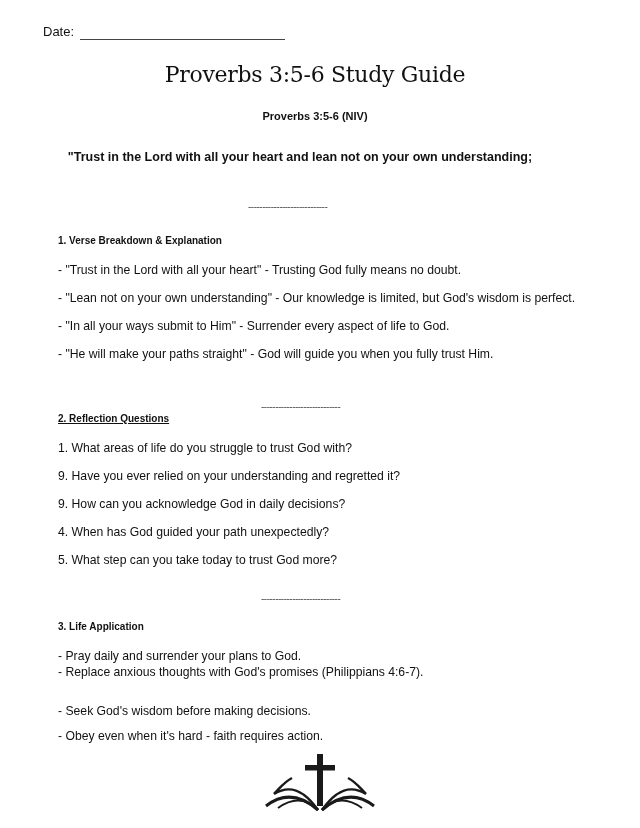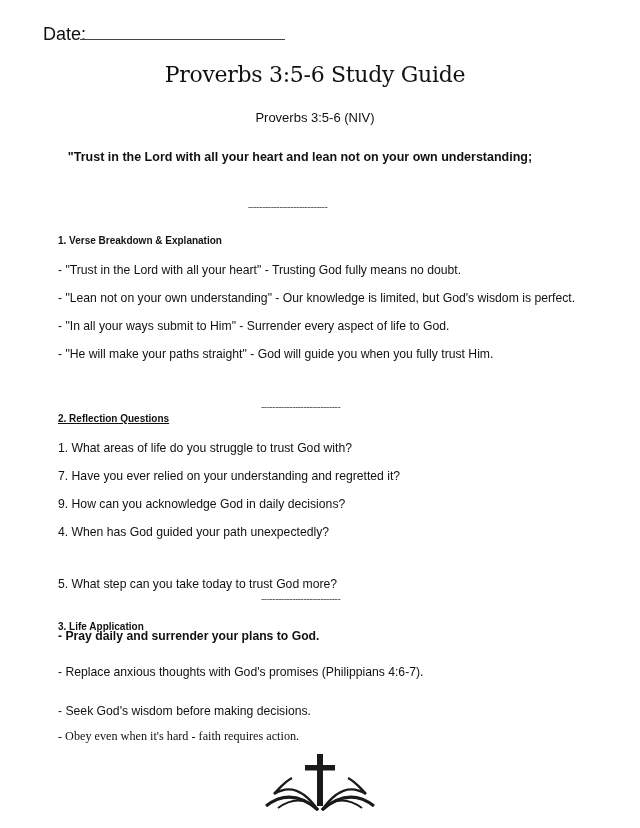--- a/index.html
+++ b/index.html
@@ -1,21 +1,21 @@
 <!DOCTYPE html>
 <html><head>
 <meta charset="utf-8">
 <style>
   html, body { margin: 0; padding: 0; background: #ffffff; }
   body { width: 640px; height: 828px; position: relative; overflow: hidden; font-family: "Liberation Sans", sans-serif; color: #111; }
   .abs { position: absolute; }
-  .date-label { left: 43px; top: 24px; font-size: 18px; }
+  .date-label { left: 43px; top: 24px; font-size: 13px; }
   .date-line { left: 80px; top: 39px; width: 205px; border-bottom: 1px solid #444; height: 0; }
   .title { left: 0; width: 630px; top: 62px; text-align: center; font-family: "DejaVu Serif", serif; font-size: 22px; font-weight: normal; letter-spacing: -0.3px; }
-  .subtitle { left: 0; width: 630px; top: 110px; text-align: center; font-size: 13px; font-weight: normal; }
+  .subtitle { left: 0; width: 630px; top: 110px; text-align: center; font-size: 11px; font-weight: bold; }
   .verse { left: 0; width: 600px; top: 147px; text-align: center; font-size: 12.5px; font-weight: bold; line-height: 21px; }
   .sep { font-size: 10px; color: #555; letter-spacing: -0.5px; }
   .h { left: 58px; font-size: 10px; font-weight: bold; }
   .li { left: 58px; font-size: 12.2px; white-space: nowrap; }
   .logo { left: 262px; top: 752px; width: 116px; height: 66px; }
 </style>
 </head>
 <body>
 
 <div class="abs date-label">Date:</div>
@@ -33,32 +33,32 @@
 <div class="abs h" style="top:235px;">1. Verse Breakdown &amp; Explanation</div>
 <div class="abs li" style="top:263px;">- "Trust in the Lord with all your heart" - Trusting God fully means no doubt.</div>
 <div class="abs li" style="top:291px;">- "Lean not on your own understanding" - Our knowledge is limited, but God's wisdom is perfect.</div>
 <div class="abs li" style="top:319px;">- "In all your ways submit to Him" - Surrender every aspect of life to God.</div>
 <div class="abs li" style="top:347px;">- "He will make your paths straight" - God will guide you when you fully trust Him.</div>
 
 <div class="abs sep" style="left:261px; top:401px;">----------------------------</div>
 
 <div class="abs h" style="top:413px;text-decoration:underline;">2. Reflection Questions</div>
 <div class="abs li" style="top:441px;">1. What areas of life do you struggle to trust God with?</div>
-<div class="abs li" style="top:469px;">7. Have you ever relied on your understanding and regretted it?</div>
+<div class="abs li" style="top:469px;">9. Have you ever relied on your understanding and regretted it?</div>
 <div class="abs li" style="top:497px;">9. How can you acknowledge God in daily decisions?</div>
 <div class="abs li" style="top:525px;text-align:right;">4. When has God guided your path unexpectedly?</div>
-<div class="abs li" style="top:553px;margin-top:24px;">5. What step can you take today to trust God more?</div>
+<div class="abs li" style="top:553px;">5. What step can you take today to trust God more?</div>
 
 <div class="abs sep" style="left:261px; top:593px;">----------------------------</div>
 
 <div class="abs h" style="top:621px;">3. Life Application</div>
-<div class="abs li" style="top:629px;font-weight:bold;">- Pray daily and surrender your plans to God.</div>
+<div class="abs li" style="top:649px;">- Pray daily and surrender your plans to God.</div>
 <div class="abs li" style="top:665px;">- Replace anxious thoughts with God's promises (Philippians 4:6-7).</div>
 <div class="abs li" style="top:704px;">- Seek God's wisdom before making decisions.</div>
-<div class="abs li" style="top:729px;font-family:Liberation Serif, serif;">- Obey even when it's hard - faith requires action.</div>
+<div class="abs li" style="top:729px;">- Obey even when it's hard - faith requires action.</div>
 
 <svg class="abs logo" viewBox="0 0 116 66">
   <rect x="55" y="2" width="6" height="52" fill="#1a1a1a"></rect>
   <rect x="43" y="13" width="30" height="5.5" fill="#1a1a1a"></rect>
 
   <path d="M56 58 C40 44, 22 40, 4 54" stroke="#1a1a1a" stroke-width="3" fill="none"></path>
   <path d="M56 58 C42 38, 28 32, 12 42 C18 36, 22 30, 30 26" stroke="#1a1a1a" stroke-width="2.5" fill="none"></path>
   <path d="M56 58 C44 46, 30 46, 16 56" stroke="#1a1a1a" stroke-width="2" fill="none"></path>
 
   <path d="M60 58 C76 44, 94 40, 112 54" stroke="#1a1a1a" stroke-width="3" fill="none"></path>

